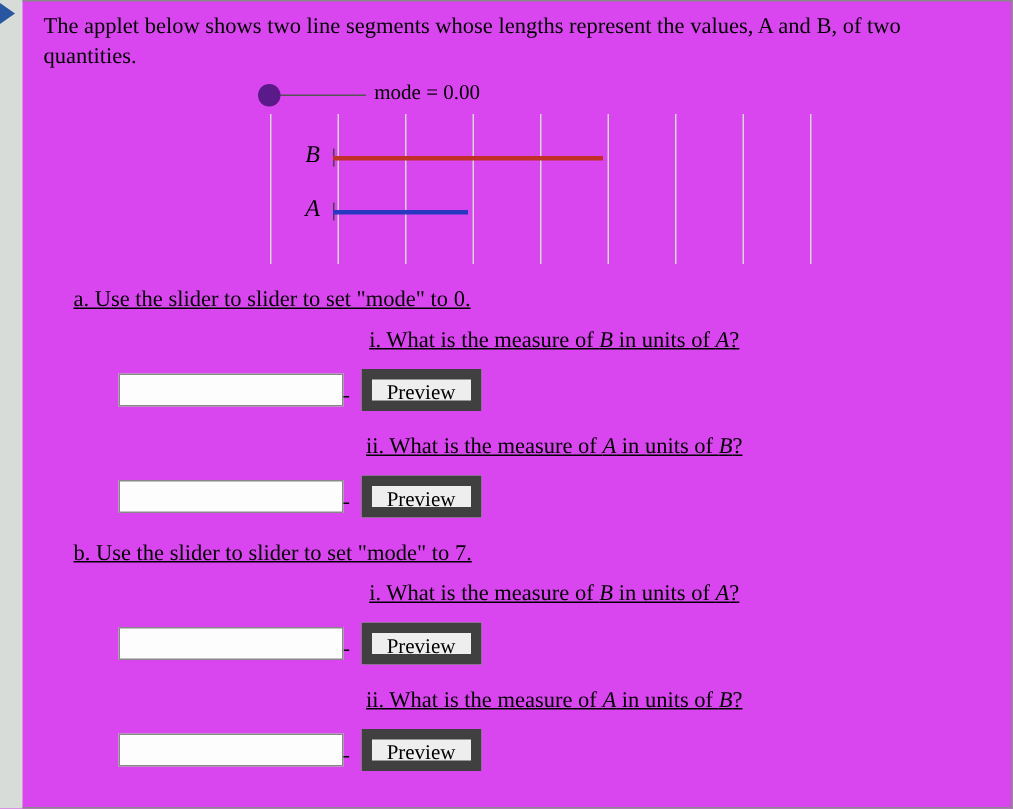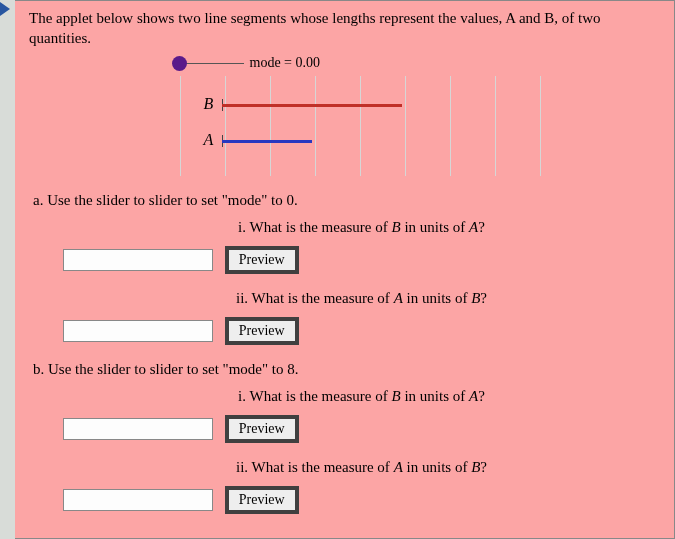--- a/index.html
+++ b/index.html
@@ -7,21 +7,21 @@
     width: 675px;
     height: 539px;
     font-family: "Times New Roman", serif;
     font-size: 15px;
     color: #000;
     background: #d8dcd8;
     position: relative;
     overflow: hidden;
   }
   .page {
-    background: #fca5a5;
+    background: #d946ef;
     border: 1px solid #888;
     border-left: none;
     width: 660px;
     height: 100%;
     margin-left: 15px;
     padding: 8px 14px 22px 14px;
     position: relative;
   }
   .arrow {
     position: absolute;
@@ -78,40 +78,40 @@
   .segB-tick { position:absolute; left:112px; top:41px; width:1px; height:12px; background:#444;}
   .segA {
     position: absolute;
     left: 112px; top: 82px;
     width: 90px; height: 2.5px;
     background: #2838c0;
   }
   .segA-tick { position:absolute; left:112px; top:77px; width:1px; height:12px; background:#444;}
   .labelB { position:absolute; left:94px; top:37px; font-style:italic; font-size:16px;}
   .labelA { position:absolute; left:94px; top:73px; font-style:italic; font-size:16px;}
-  .q-block { margin-left: 4px; }
+  .q-block { margin-left: 20px; text-decoration: underline; }
   .q-letter { margin-bottom: 10px; margin-top: 8px; }
   .sub-q { margin-left: 30px; margin-bottom: 10px; }
   .sub-q-text { margin-bottom: 10px; text-align: center; }
   .answer-row { margin-left: 0; margin-bottom: 16px; }
   .answer-input {
     width: 150px;
     height: 22px;
     border: 1px solid #888;
     background: #fdfdfd;
     font-family: inherit;
     font-size: 14px;
     padding: 0 4px;
     vertical-align: middle;
   }
   .preview-btn {
     height: 28px;
     padding: 2px 10px;
     margin-left: 8px;
-    border: 4px solid #404040;
+    border: 7px solid #404040;
     background: #eeeeee;
     font-family: inherit;
     font-size: 14px;
     vertical-align: middle;
     cursor: pointer;
   }
   .ital { font-style: italic; }
   .cursor-caret {
     position: relative;
   }
@@ -161,21 +161,21 @@
     </div>
 
     <div class="sub-q">
       <p class="sub-q-text">ii. What is the measure of <span class="ital">A</span> in units of <span class="ital">B</span>?</p>
       <div class="answer-row">
         <input class="answer-input" value="" style="">
         <button class="preview-btn">Preview</button>
       </div>
     </div>
 
-    <p class="q-letter">b. Use the slider to slider to set "mode" to 8.</p>
+    <p class="q-letter">b. Use the slider to slider to set "mode" to 7.</p>
 
     <div class="sub-q">
       <p class="sub-q-text">i. What is the measure of <span class="ital">B</span> in units of <span class="ital">A</span>?</p>
       <div class="answer-row">
         <input class="answer-input cursor-caret" value="" style="">
         <button class="preview-btn">Preview</button>
       </div>
     </div>
 
     <div class="sub-q">

